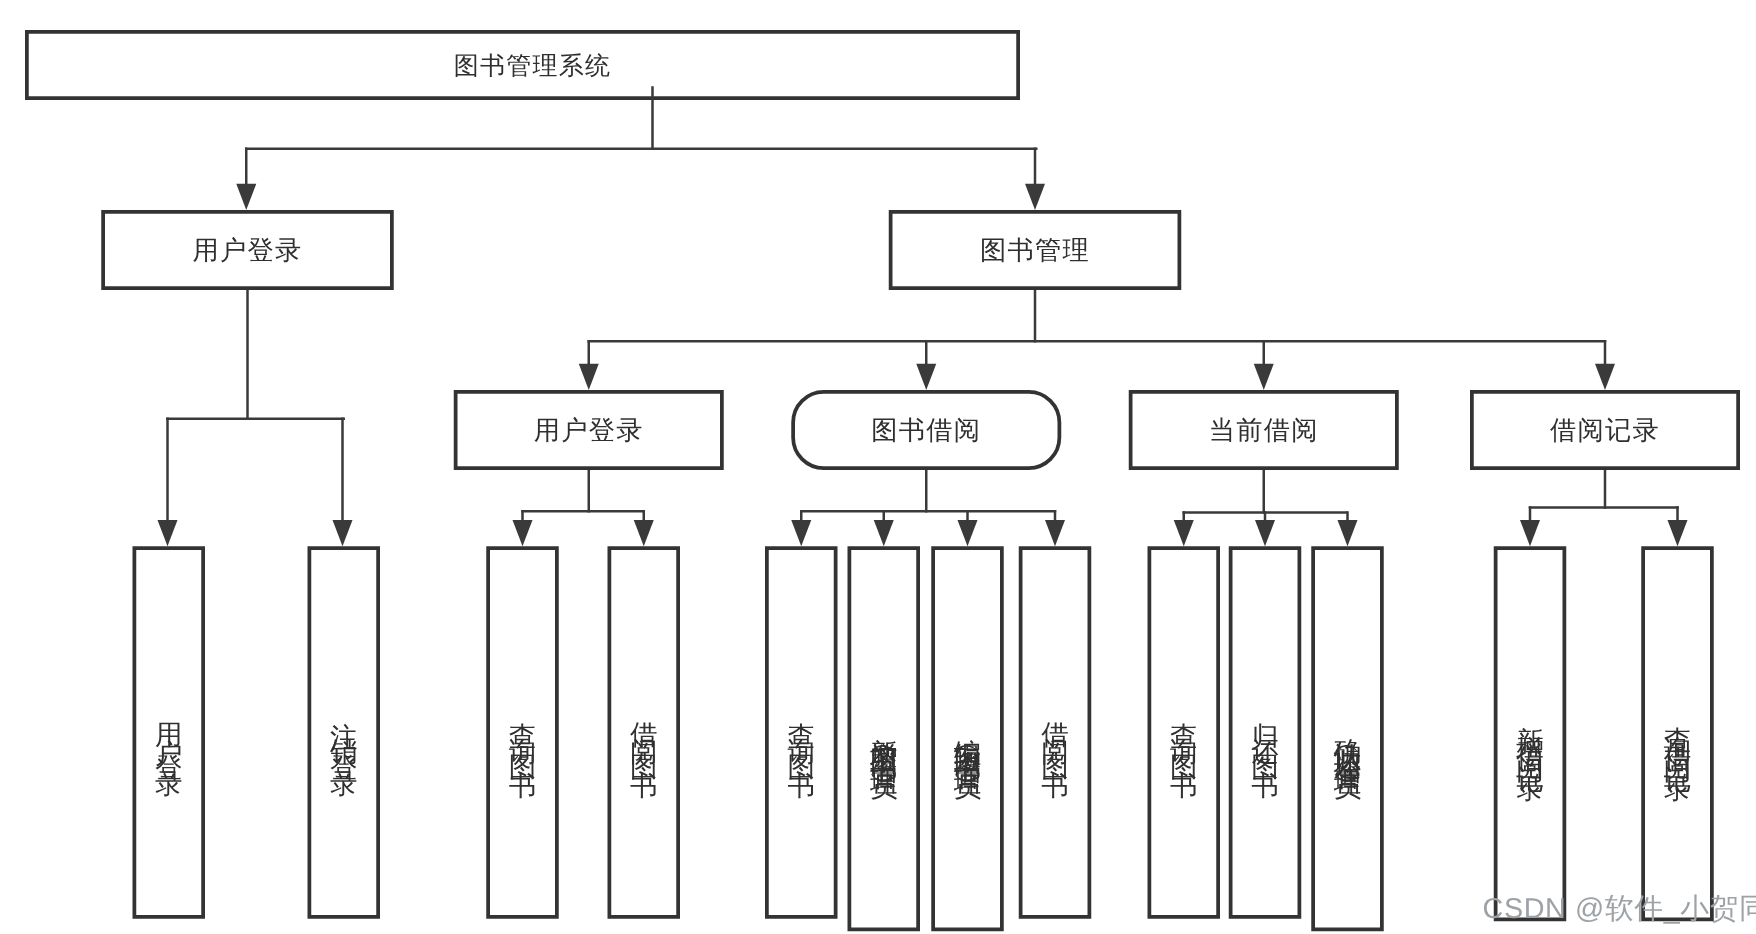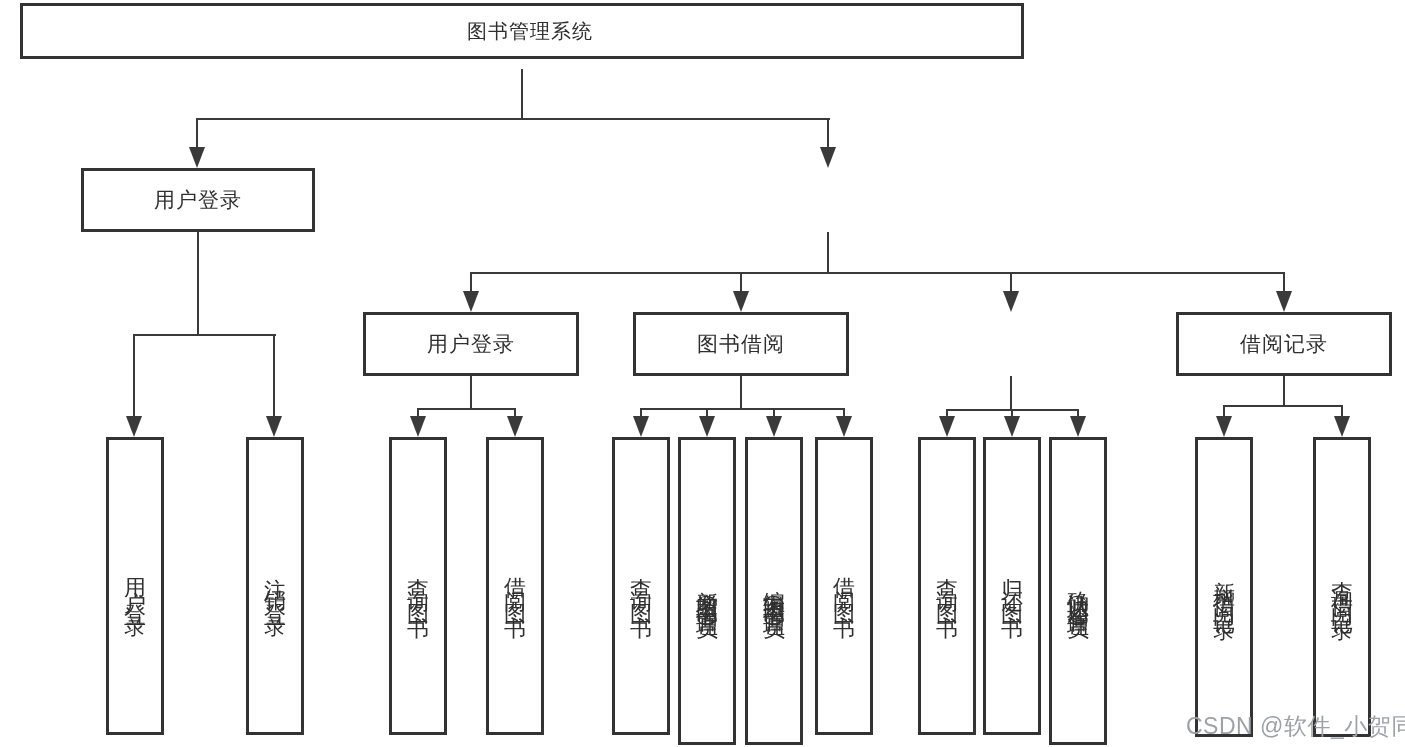--- a/index.html
+++ b/index.html
@@ -35,37 +35,43 @@
   .watermark{
     position:absolute;left:1186px;top:711px;font-size:23px;color:#9da2a6;
     letter-spacing:0.5px;z-index:10;white-space:nowrap;
   }
 </style>
 </head>
 <body>
 
 <div class="canvas">
 
-  <div class="box title" style="left:20px;top:3px;width:1004px;height:56px;padding-left:16px;">
+  <div class="box title" style="left:20px;top:24px;width:796px;height:56px;padding-left:16px;">
     <span>图书管理系统</span>
   </div>
 
   <div class="box" style="left:81px;top:168px;width:234px;height:64px;">
     <span>用户登录</span>
   </div>
 
+  <div class="box" style="left:711px;top:168px;width:234px;height:64px;">
+    <span>图书管理</span>
+  </div>
 
   <div class="box" style="left:363px;top:312px;width:216px;height:64px;">
     <span>用户登录</span>
   </div>
 
-  <div class="box" style="left:633px;top:312px;width:216px;height:64px;">
+  <div class="box" style="left:633px;top:312px;width:216px;height:64px;border-radius:26px;">
     <span>图书借阅</span>
   </div>
 
+  <div class="box" style="left:903px;top:312px;width:216px;height:64px;">
+    <span>当前借阅</span>
+  </div>
 
   <div class="box" style="left:1176px;top:312px;width:216px;height:64px;">
     <span>借阅记录</span>
   </div>
 
   <div class="vbox ls-wide" style="left:106px;top:437px;width:58px;height:298px;">
     <span>用户登录</span>
   </div>
 
   <div class="vbox ls-wide" style="left:246px;top:437px;width:58px;height:298px;">

